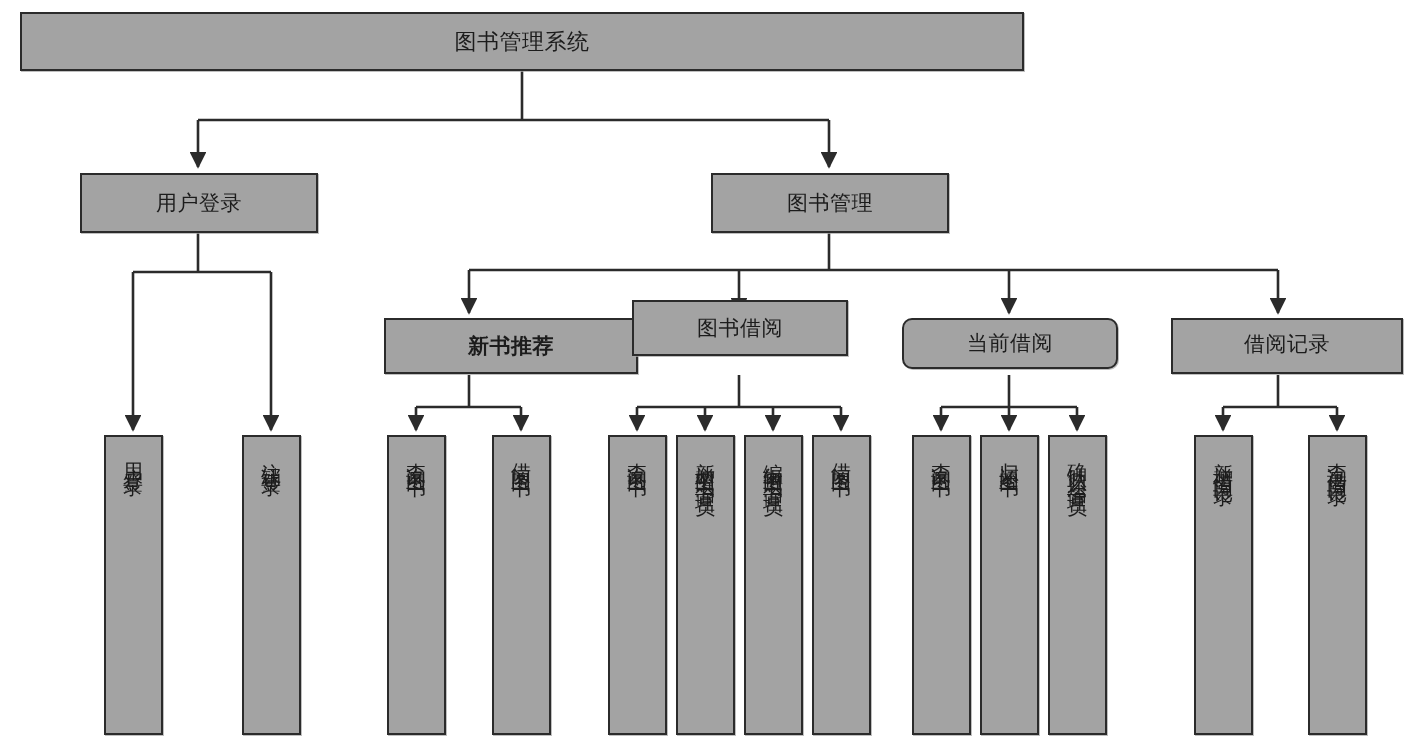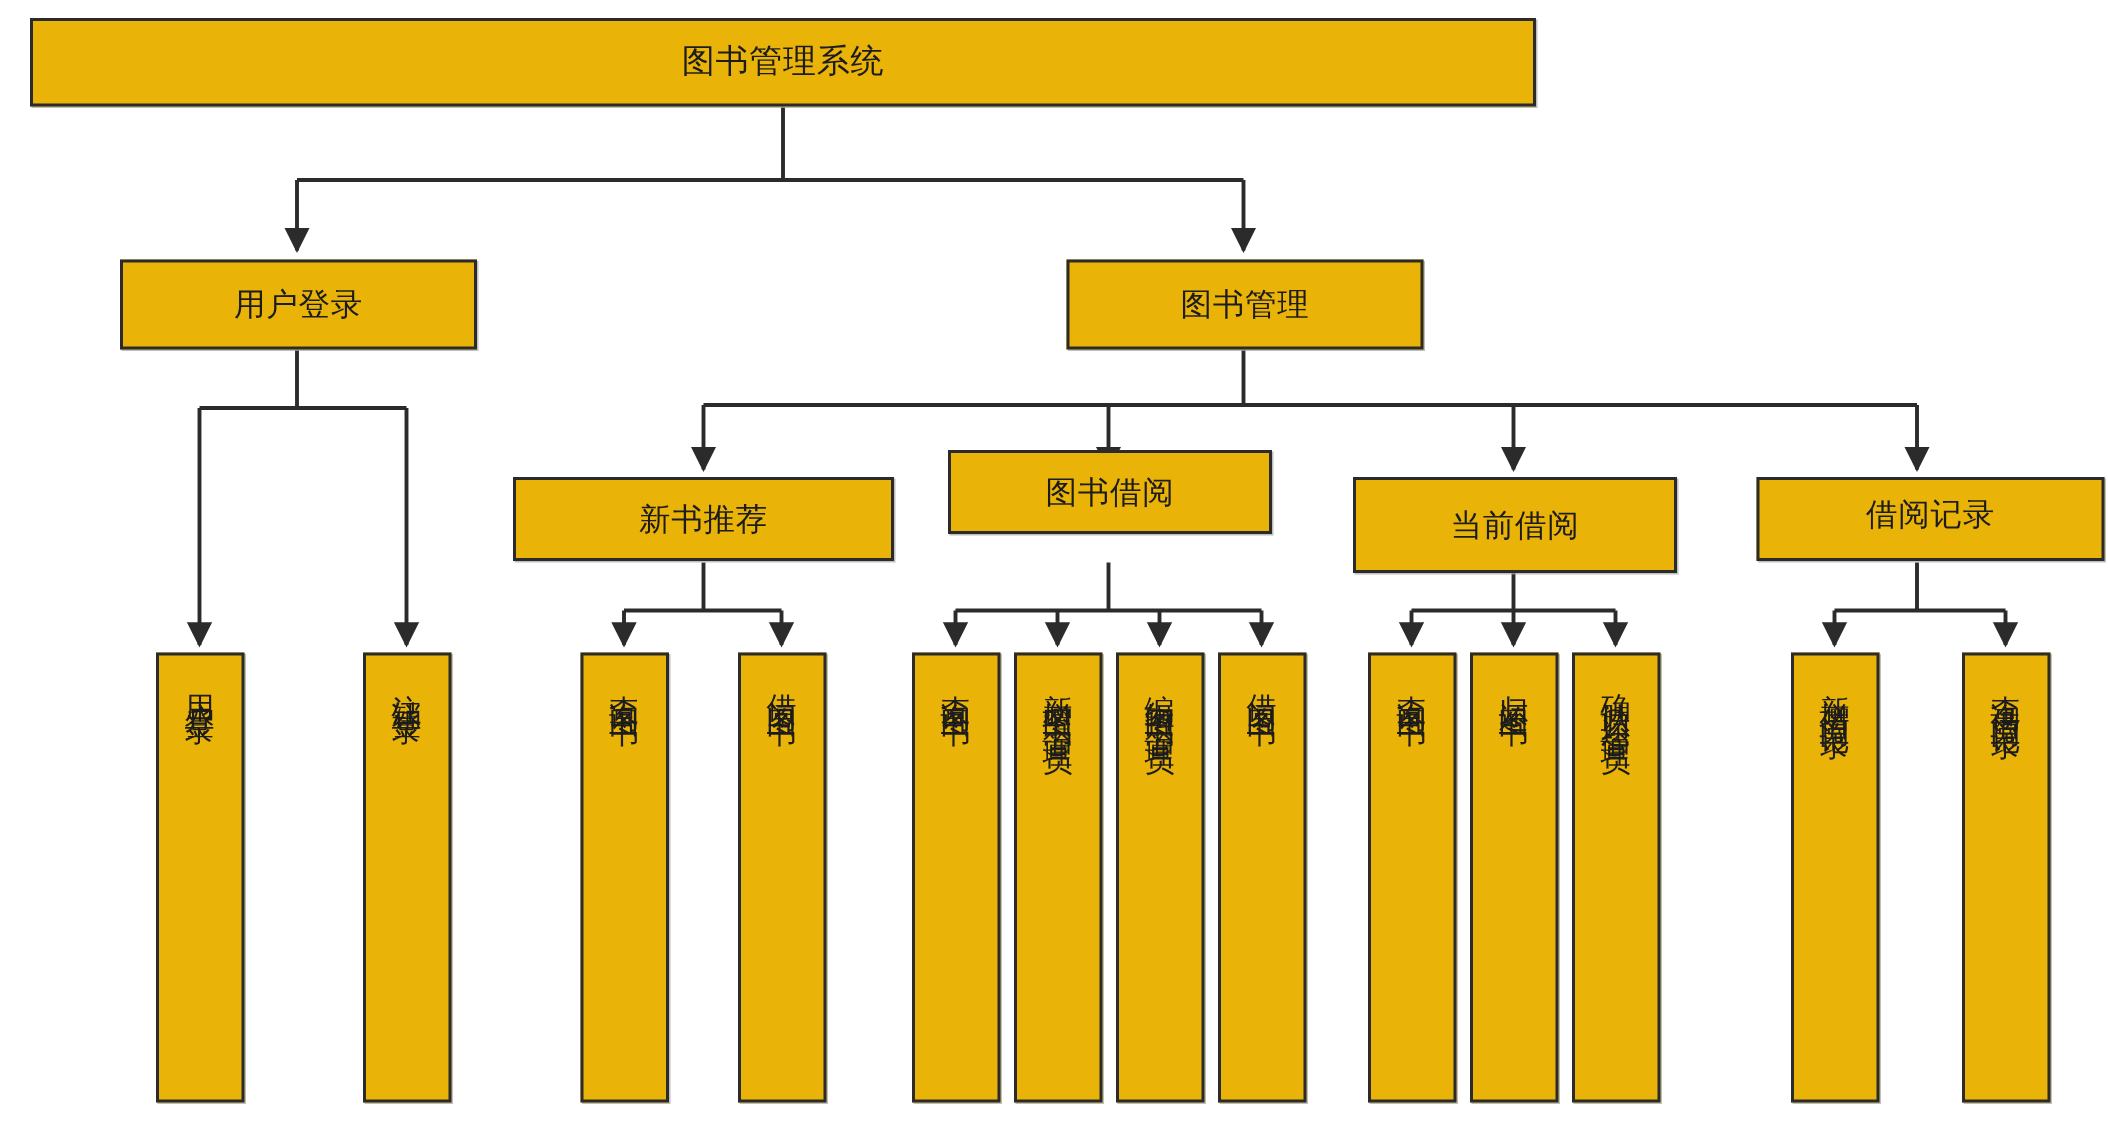--- a/index.html
+++ b/index.html
@@ -24,21 +24,21 @@
     left: 0;
     top: 0;
     width: 1405px;
     height: 747px;
     pointer-events: none;
   }
   .node {
     position: absolute;
     box-sizing: border-box;
     border: 2.5px solid #2b2b2b;
-    background: #eab308;
+    background: #a3a3a3;
     display: flex;
     align-items: center;
     justify-content: center;
     box-shadow: 1px 1px 0 rgba(170,170,170,0.75);
   }
   .node .label {
     color: #1c1c1c;
     text-align: center;
     line-height: 1.18;
     white-space: pre;
@@ -133,27 +133,27 @@
     <span class="label">图书管理系统</span>
   </div>
 
   <div class="node horizontal" style="left:80px; top:173px; width:238px; height:60px;">
     <span class="label">用户登录</span>
   </div>
   <div class="node horizontal" style="left:711px; top:173px; width:238px; height:60px;font-family:Liberation Serif, serif;">
     <span class="label">图书管理</span>
   </div>
 
-  <div class="node horizontal" style="left:342px; top:318px; width:254px; height:56px;">
+  <div class="node horizontal" style="left:384px; top:318px; width:254px; height:56px;font-weight:bold;">
     <span class="label">新书推荐</span>
   </div>
   <div class="node horizontal" style="left:632px; top:300px; width:216px; height:56px;">
     <span class="label">图书借阅</span>
   </div>
-  <div class="node horizontal" style="left:902px; top:318px; width:216px; height:64px;">
+  <div class="node horizontal" style="left:902px; top:318px; width:216px; height:51px;border-radius:10px;">
     <span class="label">当前借阅</span>
   </div>
   <div class="node horizontal" style="left:1171px; top:318px; width:232px; height:56px;font-family:Liberation Mono, monospace;">
     <span class="label">借阅记录</span>
   </div>
 
   <div class="node vertical" style="left:104px; top:435px; width:59px; height:300px;">
     <span class="label">用户登录</span>
   </div>
   <div class="node vertical" style="left:242px; top:435px; width:59px; height:300px;">

